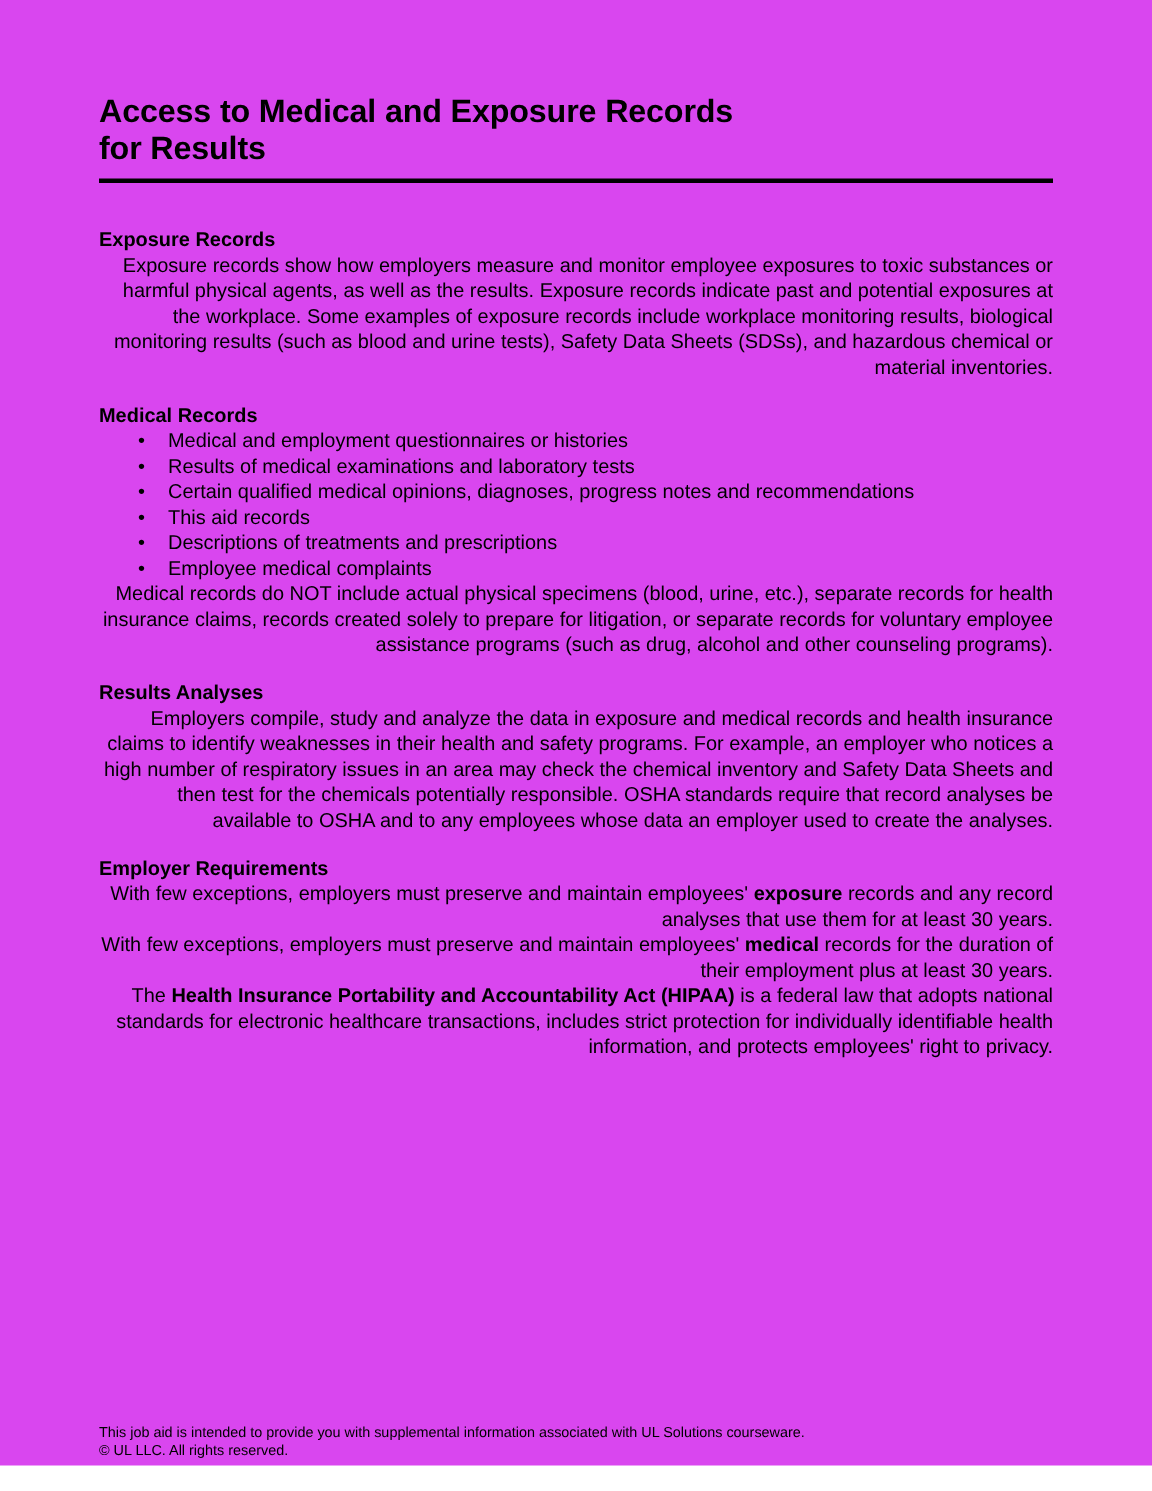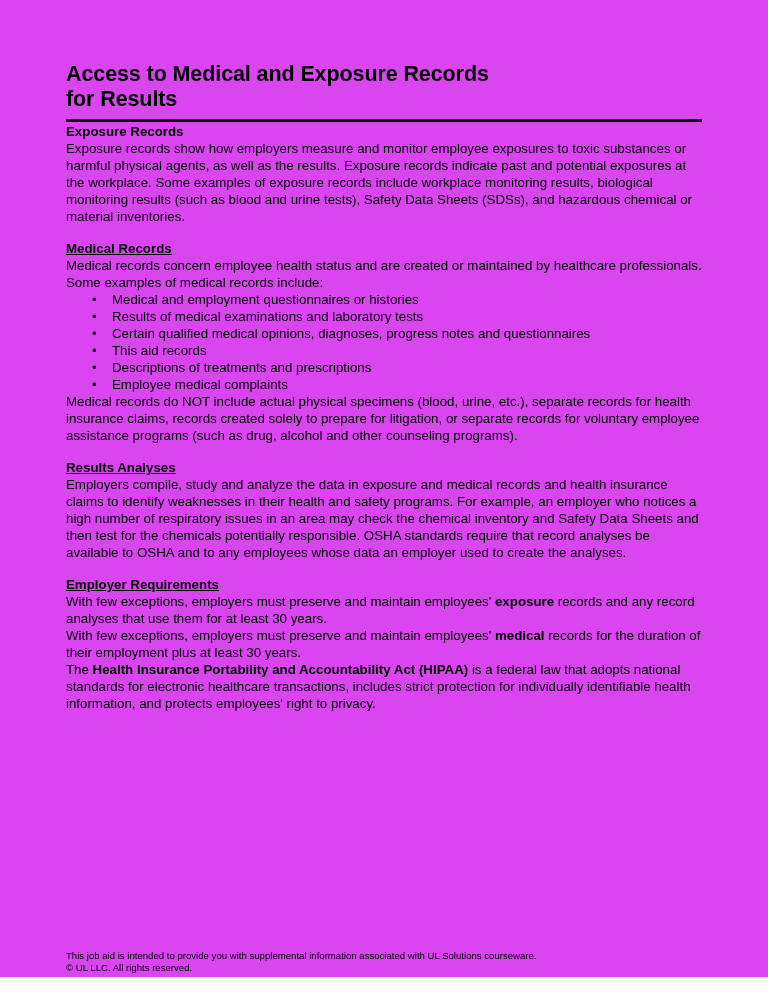--- a/index.html
+++ b/index.html
@@ -45,42 +45,41 @@
     width: 636px;
     height: 0;
     border: 0;
     border-top: 3px solid #000000;
     margin: 7px 0 0 0;
     padding: 0;
   }
 
   
   .body-area {
-    margin-top: 1px;
+    margin-top: 29px;
   }
   .sec-heading {
     font-size: 13.3px;
     font-weight: bold;
     line-height: 17px;
     margin: 0;
     padding: 0;
   }
   p.para {
     font-size: 13.3px;
     line-height: 17px;
     margin: 0;
     padding: 0;
-    text-align: left;
+    text-align: right;
   }
   .gap-para {
     margin-top: 15px;
   }
   .gap-heading {
     margin-top: 15px;
-    text-decoration: underline;
   }
   .bold {
     font-weight: bold;
   }
 
   
   ul.bullets {
     list-style: none;
     margin: 0;
     padding: 0;
@@ -127,34 +126,33 @@
       <span class="line">for Results</span>
     </h1>
     <hr class="title-rule">
 
     <div class="body-area">
 
       <h2 class="sec-heading">Exposure Records</h2>
       <p class="para">Exposure records show how employers measure and monitor employee exposures to toxic substances or harmful physical agents, as well as the results. Exposure records indicate past and potential exposures at the workplace. Some examples of exposure records include workplace monitoring results, biological monitoring results (such as blood and urine tests), Safety Data Sheets (SDSs), and hazardous chemical or material inventories.</p>
 
       <h2 class="sec-heading gap-heading">Medical Records</h2>
-      <p class="para">Medical records concern employee health status and are created or maintained by healthcare professionals. Some examples of medical records include:</p>
 
       <ul class="bullets">
         <li>
           <span class="bullet-dot">•</span>
           <span>Medical and employment questionnaires or histories</span>
         </li>
         <li>
           <span class="bullet-dot">•</span>
           <span>Results of medical examinations and laboratory tests</span>
         </li>
         <li>
           <span class="bullet-dot">•</span>
-          <span>Certain qualified medical opinions, diagnoses, progress notes and questionnaires</span>
+          <span>Certain qualified medical opinions, diagnoses, progress notes and recommendations</span>
         </li>
         <li>
           <span class="bullet-dot">•</span>
           <span>This aid records</span>
         </li>
         <li>
           <span class="bullet-dot">•</span>
           <span>Descriptions of treatments and prescriptions</span>
         </li>
         <li>

